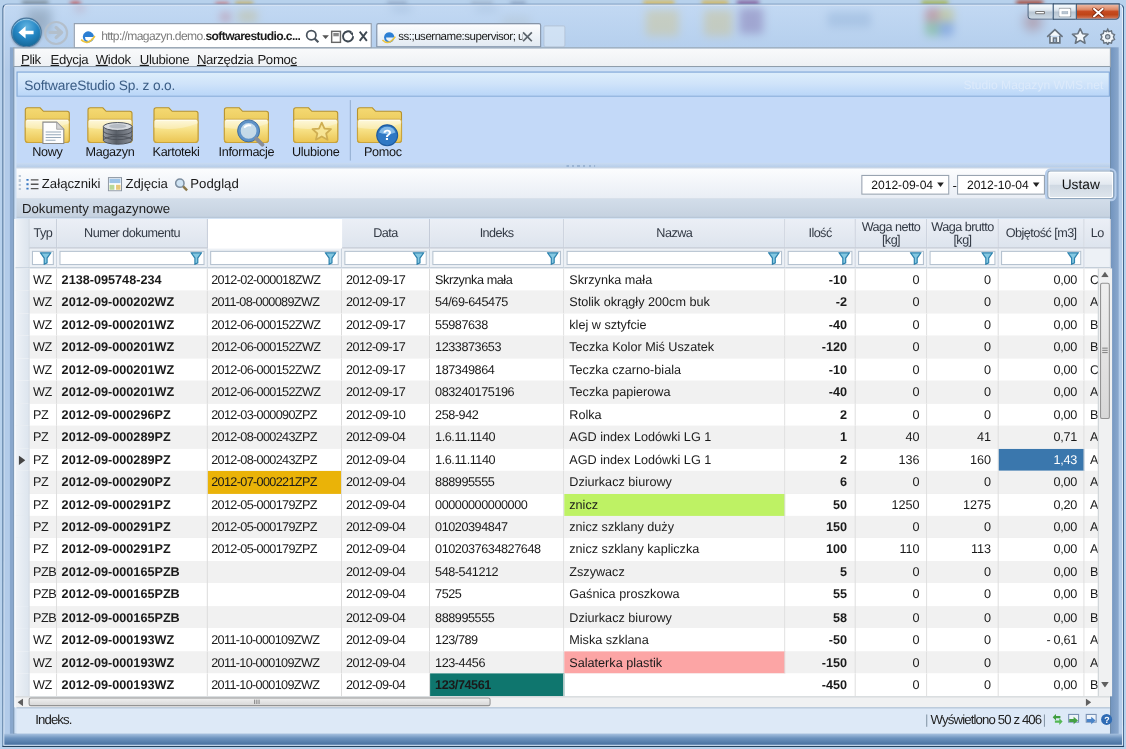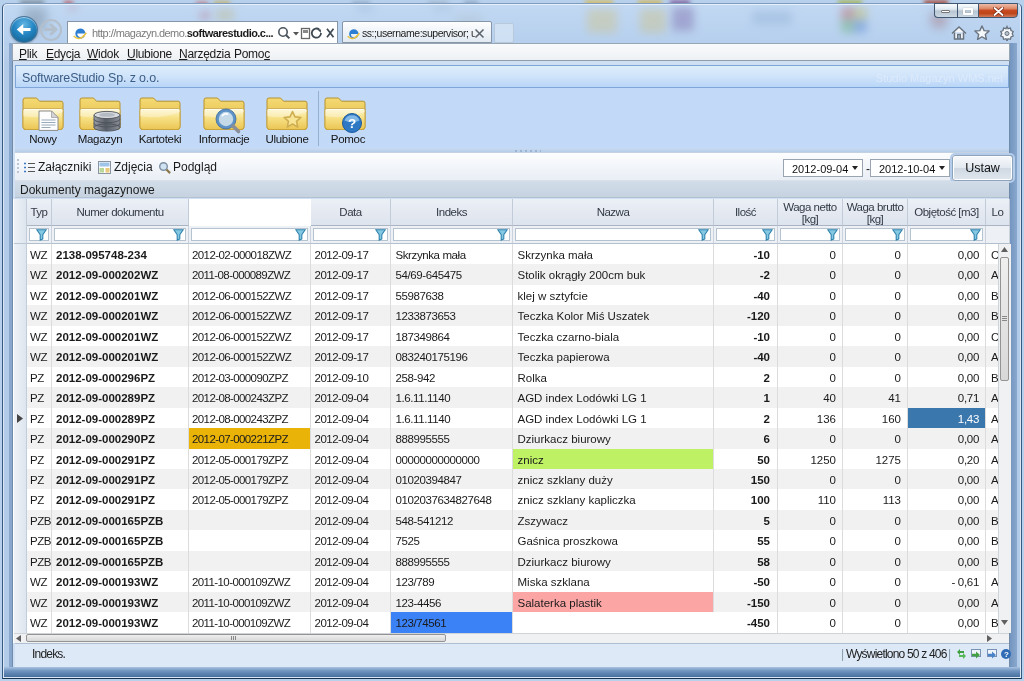--- a/index.html
+++ b/index.html
@@ -686,21 +686,21 @@
           <div class="cell" style="left:830px;width:65px;background:#f1f1f1;height:21px;line-height:22px;letter-spacing:0px;text-align:right;padding-right:6px;">0</div>
           <div class="cell" style="left:895px;width:78px;background:#f1f1f1;height:21px;line-height:22px;letter-spacing:-0.3px;text-align:right;padding-right:6px;">0,00</div>
           <div class="cell" style="left:973px;width:24px;background:#f1f1f1;height:21px;line-height:22px;letter-spacing:0px;padding-left:5px;">A</div>
         </div>
         <div class="row" style="top:413px;height:21px">
           <div class="rowhdr" style="height:22px"></div>
           <div class="cell" style="left:14px;width:25px;background:#ffffff;height:22px;line-height:23px;letter-spacing:-0.45px;padding-left:3px;">WZ</div>
           <div class="cell" style="left:39px;width:137px;background:#ffffff;height:22px;line-height:23px;letter-spacing:0px;padding-left:4px;font-weight:bold;">2012-09-000193WZ</div>
           <div class="cell" style="left:176px;width:122px;background:#ffffff;height:22px;line-height:23px;letter-spacing:-0.6px;padding-left:3px;">2011-10-000109ZWZ</div>
           <div class="cell" style="left:298px;width:80px;background:#ffffff;height:22px;line-height:23px;letter-spacing:-0.5px;padding-left:3.5px;">2012-09-04</div>
-          <div class="cell" style="left:378px;width:122px;background:#3b82f6;height:22px;line-height:23px;letter-spacing:-0.4px;padding-left:4.5px;">123/74561</div>
+          <div class="cell" style="left:378px;width:122px;background:#0f766e;height:22px;line-height:23px;letter-spacing:-0.4px;padding-left:4.5px;font-weight:bold;">123/74561</div>
           <div class="cell" style="left:701px;width:64px;background:#ffffff;height:22px;line-height:23px;letter-spacing:0px;text-align:right;padding-right:7px;font-weight:bold;">-450</div>
           <div class="cell" style="left:765px;width:65px;background:#ffffff;height:22px;line-height:23px;letter-spacing:0px;text-align:right;padding-right:6px;">0</div>
           <div class="cell" style="left:830px;width:65px;background:#ffffff;height:22px;line-height:23px;letter-spacing:0px;text-align:right;padding-right:6px;">0</div>
           <div class="cell" style="left:895px;width:78px;background:#ffffff;height:22px;line-height:23px;letter-spacing:-0.3px;text-align:right;padding-right:6px;">0,00</div>
           <div class="cell" style="left:973px;width:24px;background:#ffffff;height:22px;line-height:23px;letter-spacing:0px;padding-left:5px;">B</div>
         </div>
         <div id="vscroll">
   <svg width="7" height="5" viewBox="0 0 7 5" style="position:absolute;left:2px;top:3px">
             <path d="M3.5 0 L7 5 H0z" fill="#606060"></path>
           </svg>

